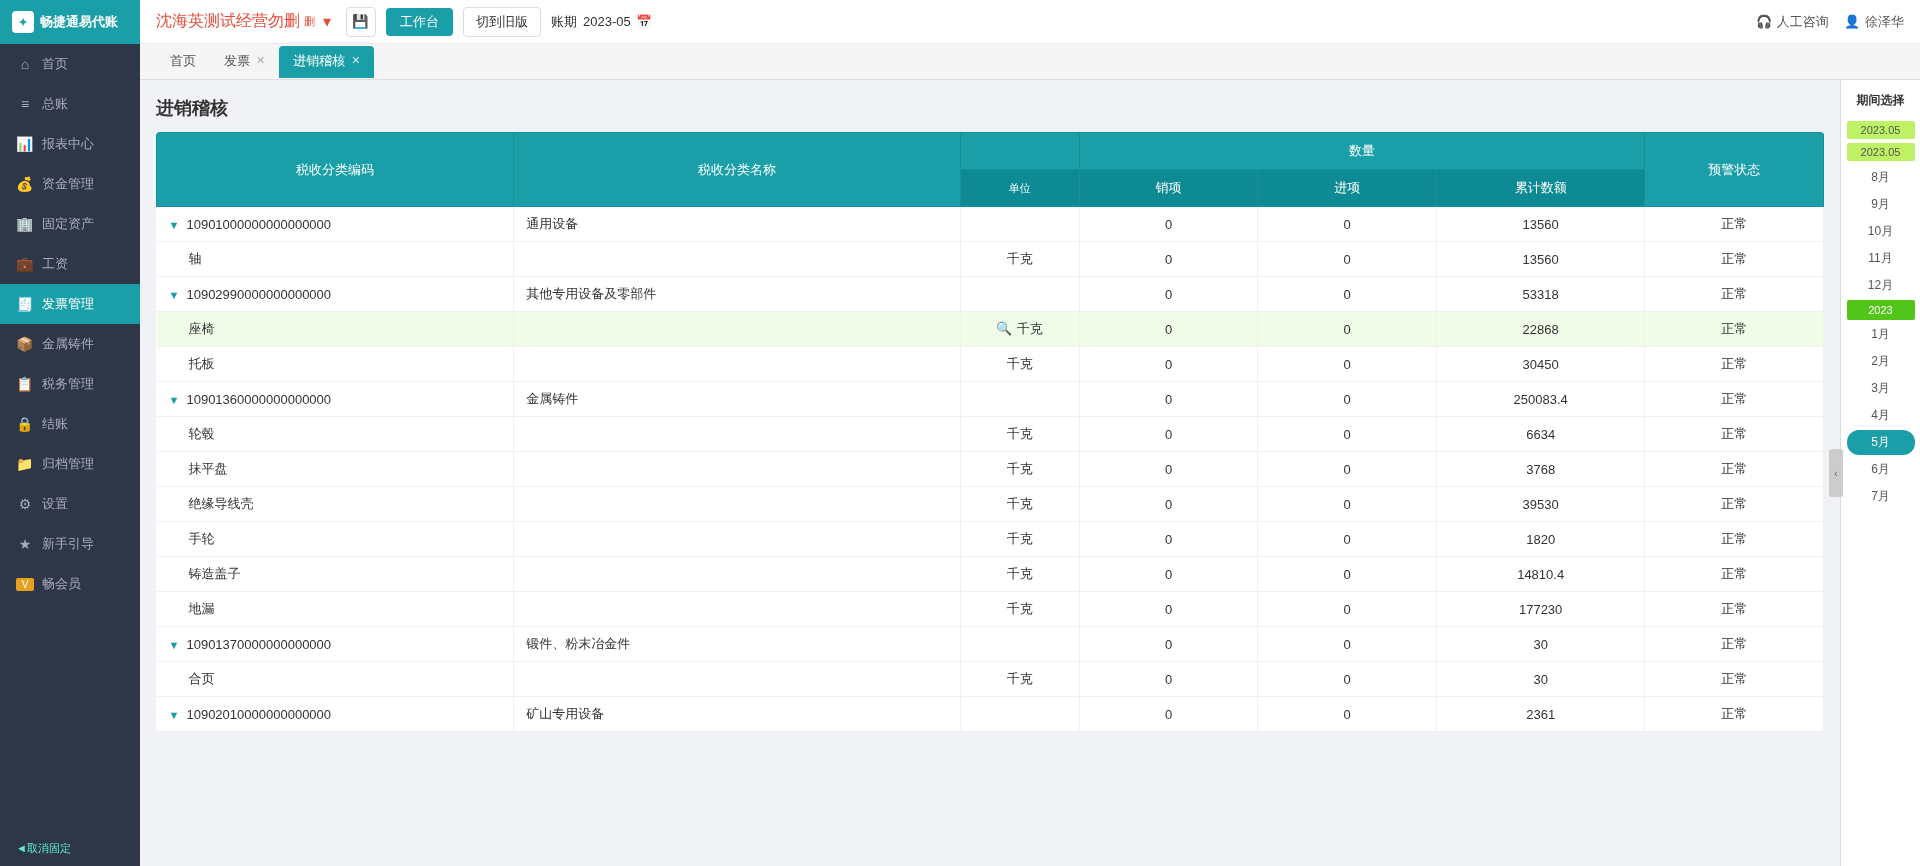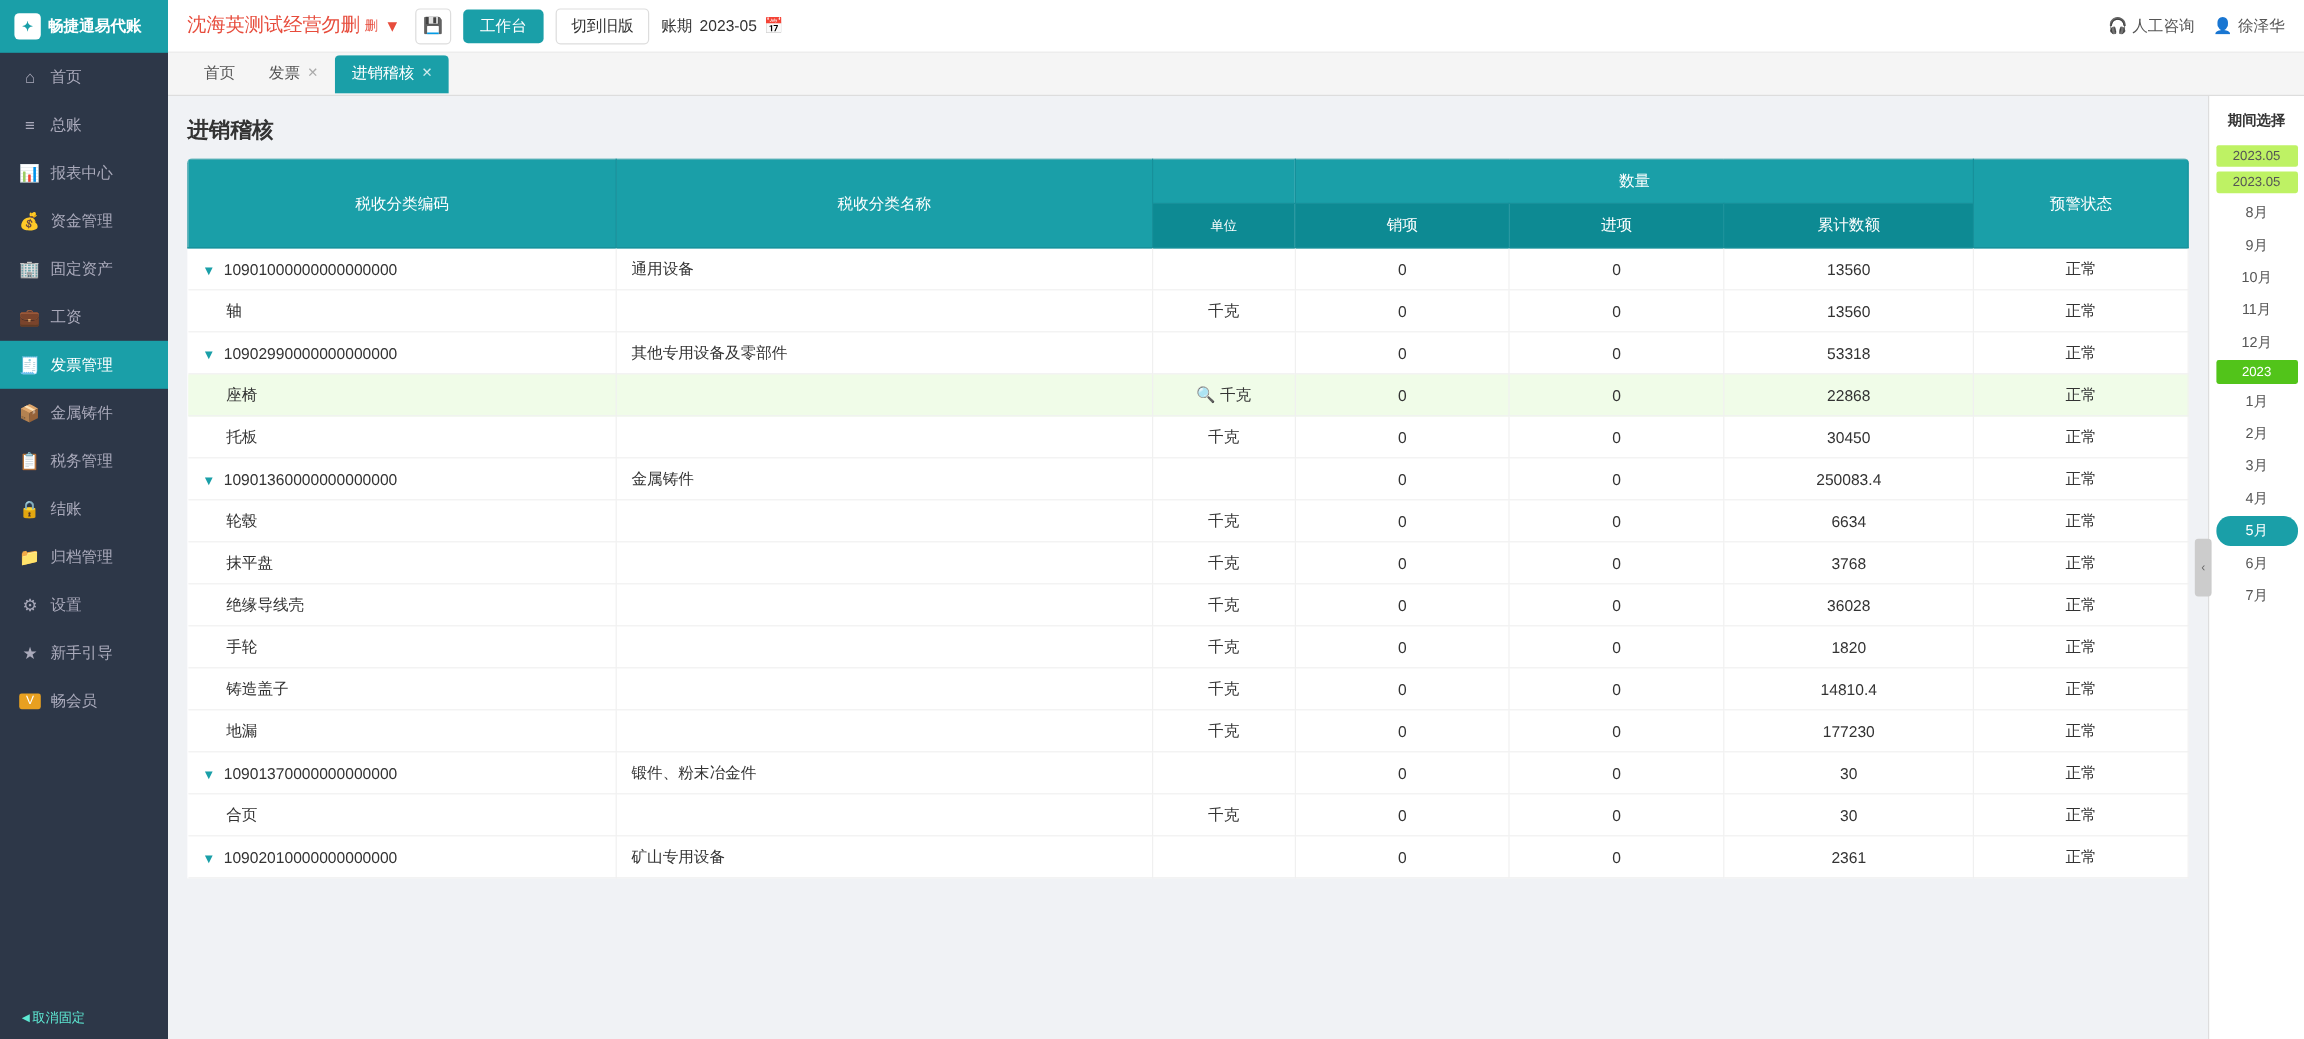--- a/index.html
+++ b/index.html
@@ -569,21 +569,21 @@
                 <td>0</td>
                 <td>3768</td>
                 <td>正常</td>
               </tr>
               <tr>
                 <td style="padding-left: 32px;"><span>绝缘导线壳</span></td>
                 <td></td>
                 <td>千克</td>
                 <td>0</td>
                 <td>0</td>
-                <td>36028</td>
+                <td>39530</td>
                 <td>正常</td>
               </tr>
               <tr>
                 <td style="padding-left: 32px;"><span>手轮</span></td>
                 <td></td>
                 <td>千克</td>
                 <td>0</td>
                 <td>0</td>
                 <td>1820</td>
                 <td>正常</td>

